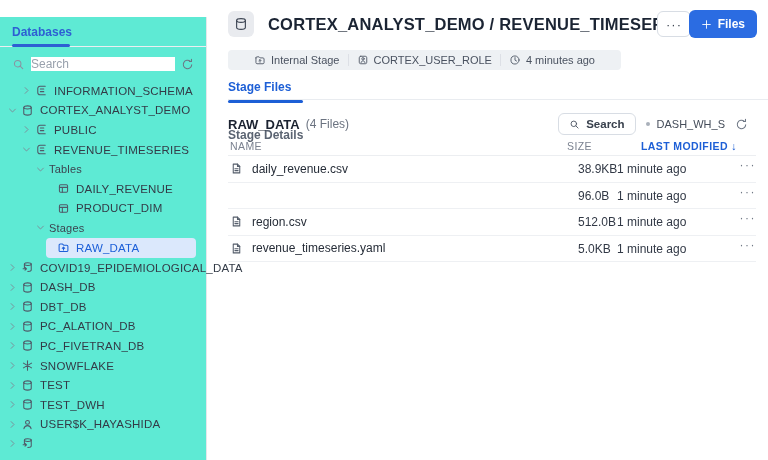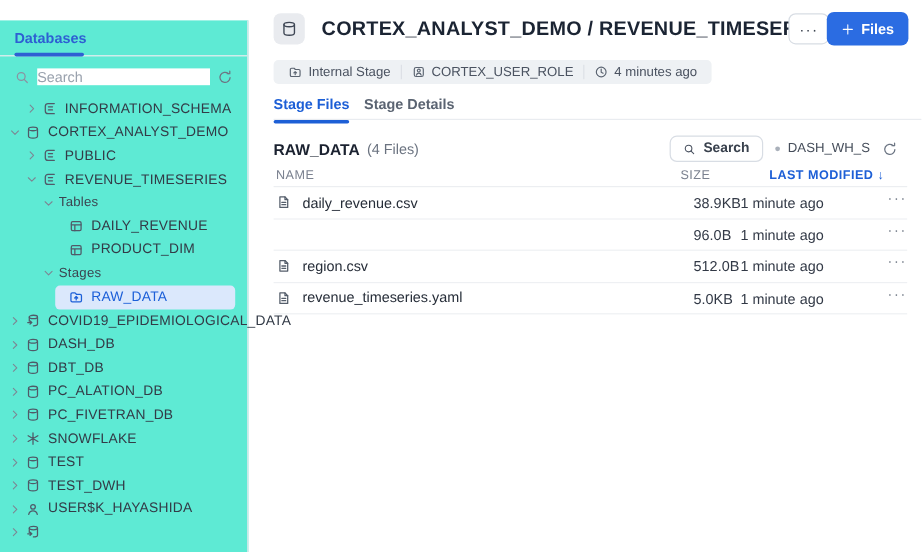--- a/index.html
+++ b/index.html
@@ -59,26 +59,26 @@
               font-size:13px; color:#3c4450; display:flex; align-items:center;
               justify-content:center; letter-spacing:1px; cursor:pointer; }
   .btn-files { position:absolute; right:0; top:0; height:28px; background:#2b6ce2;
                color:#fff; border:none; border-radius:6px; font-size:12px;
                font-weight:600; display:flex; align-items:center; gap:6px;
                padding:0 12px; cursor:pointer; font-family:inherit; }
   .btn-files .icon { width:11px; height:11px; stroke-width:1.6; }
 
   .badge-pill { position:absolute; left:20px; top:50px; height:20px;
                 background:#eef1f4; border-radius:4px; display:inline-flex;
-                align-items:center; padding:0 12px; }
+                align-items:center; padding:0 26px; }
   .badge { display:flex; align-items:center; gap:5px; font-size:11px; color:#4a5260; }
   .badge .icon { width:12px; height:12px; color:#5b6471; }
   .badge-sep { width:1px; height:12px; background:#dde0e6; margin:0 8px; }
 
-  .tabs { position:absolute; left:20px; top:80px; display:flex; gap:12px; }
+  .tabs { position:absolute; left:20px; top:80px; display:flex; gap:26px;flex-direction:column; }
   .tab { font-size:12px; font-weight:600; color:#5b6472; padding-bottom:8px;
          position:relative; cursor:pointer; }
   .tab.active { color:#1d5fd6; }
   .tab.active::after { content:""; position:absolute; left:0; right:0; bottom:-1px;
          height:3px; background:#1d5fd6; border-radius:2px; }
   .tabs-line { position:absolute; left:20px; right:0; top:99px; height:1px;
                background:#e9ecf0; }
 
   .list-head { position:absolute; left:20px; top:112px; right:20px; height:24px;
                display:flex; align-items:center; }

